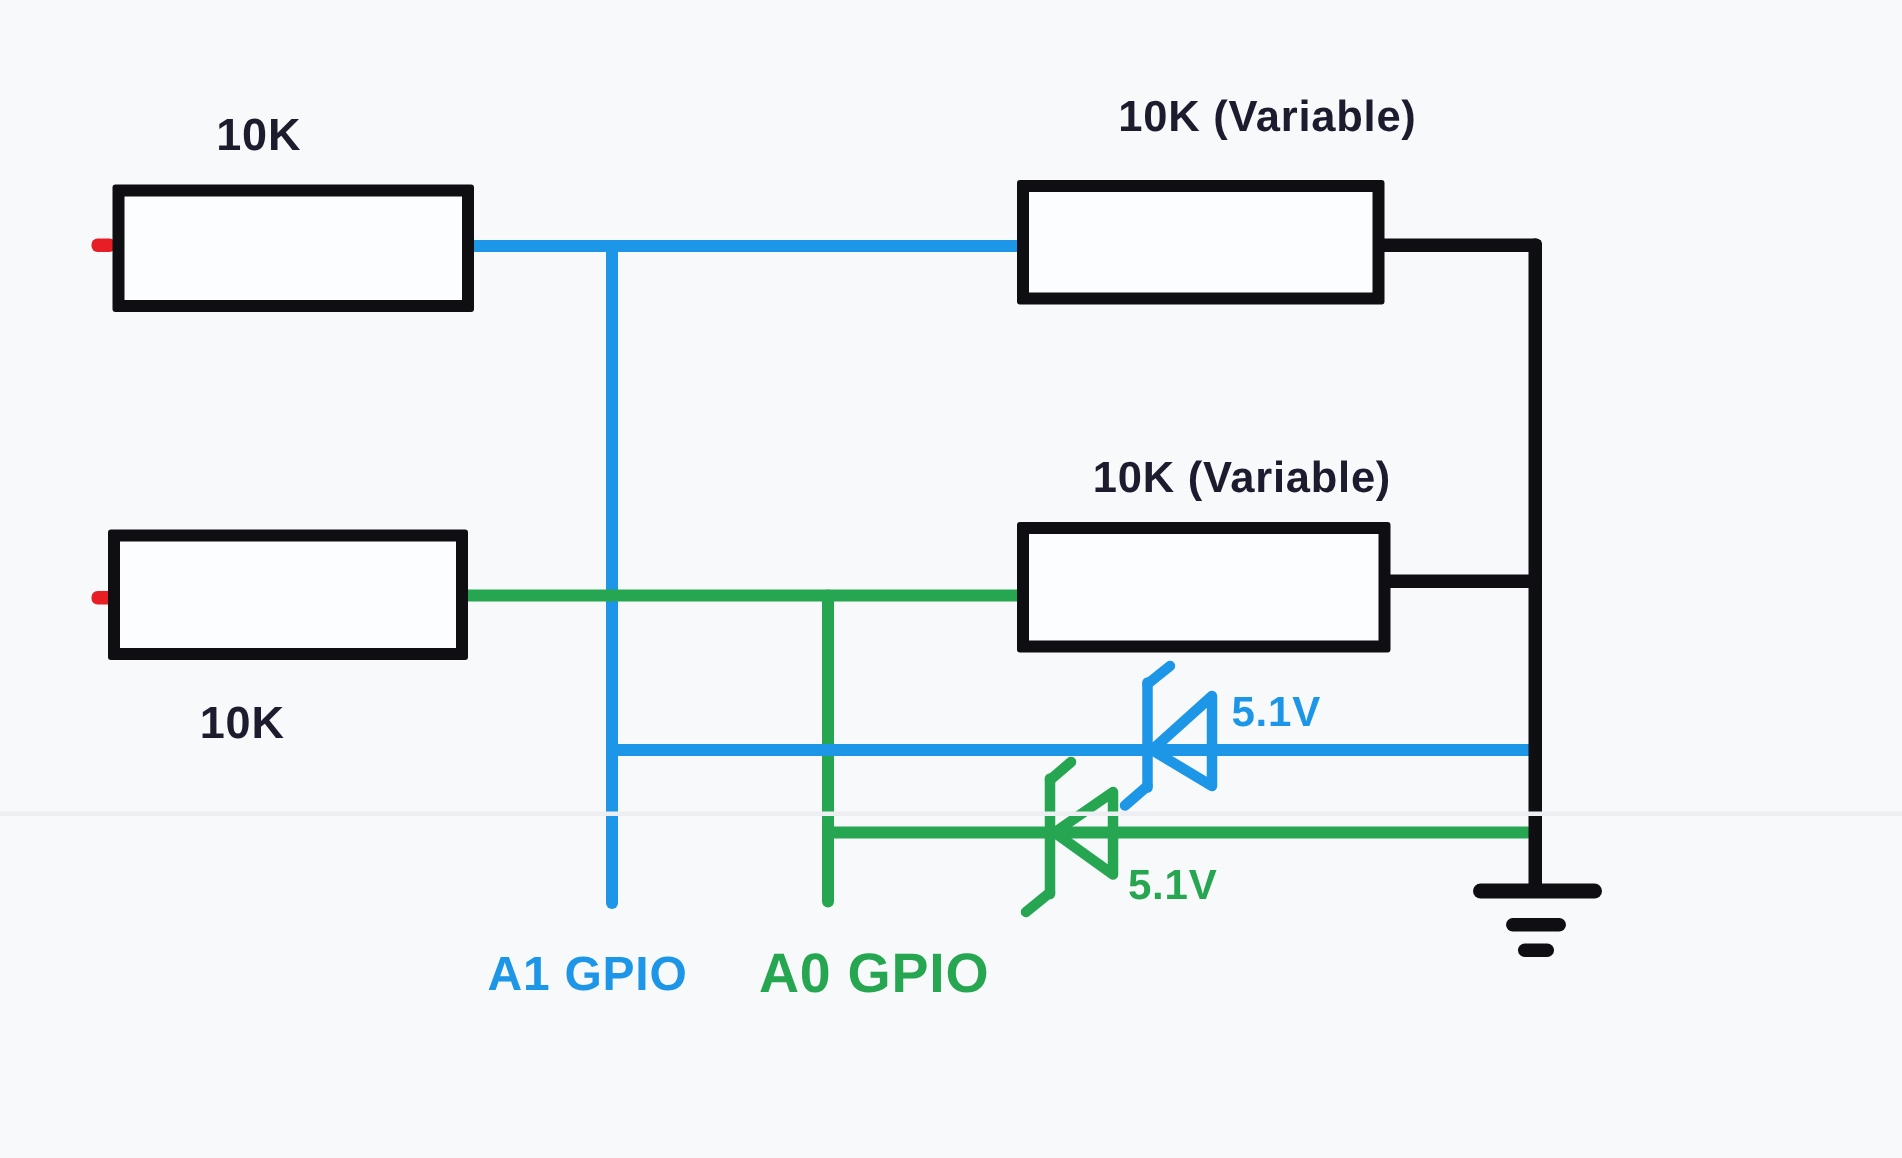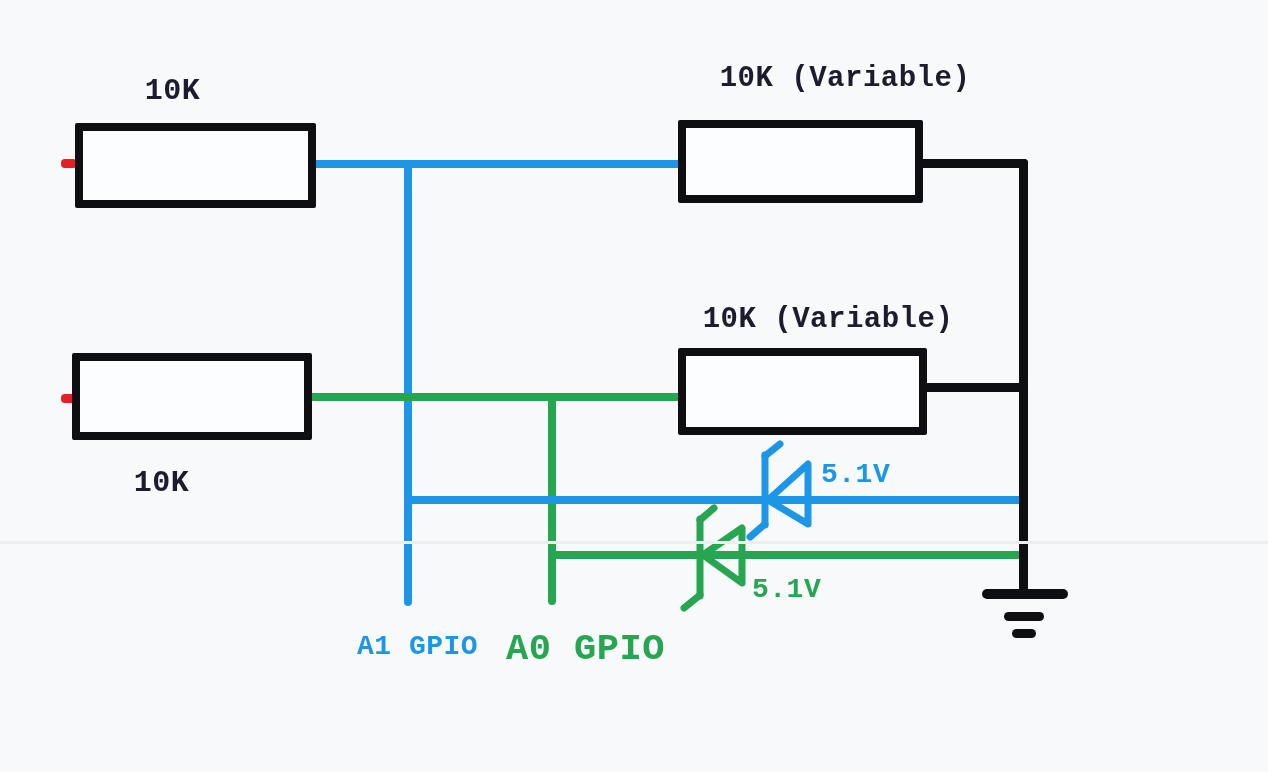--- a/index.html
+++ b/index.html
@@ -13,21 +13,20 @@
   *{margin:0;padding:0;box-sizing:border-box;}
   html,body{width:1268px;height:772px;overflow:hidden;}
   body{
     background:var(--background);
     font-family:"Liberation Sans","DejaVu Sans",sans-serif;
   }
   .canvas{
     position:relative;
     width:1268px;height:544px;
     background:var(--background);
-    font-family:Liberation Mono, monospace;
   }
   
   .resistor{
     position:absolute;
     border:8px solid var(--wire-black);
     background:#fcfdfe;
     border-radius:2px;
   }
   .r-top-left   {left:75px;  top:123px; width:241px; height:85px;}
   .r-top-right  {left:678px; top:120px; width:245px; height:83px;}
@@ -44,21 +43,21 @@
   }
   .lbl-center{text-align:center;}
   .lbl-r1{left:75px;  top:74px;  width:195px; font-size:30px;}
   .lbl-r2{left:700px; top:62px;  width:290px; font-size:29px;}
   .lbl-r3{left:64px;  top:466px; width:195px; font-size:30px;}
   .lbl-r4{left:683px; top:303px; width:290px; font-size:29px;}
   .lbl-blue {color:var(--wire-blue);}
   .lbl-green{color:var(--wire-green);}
   .lbl-d1{left:821px; top:459px; font-size:28px;}
   .lbl-d2{left:752px; top:574px; font-size:28px;}
-  .lbl-a1{left:357px; top:631px; font-size:28px;text-align:right;}
+  .lbl-a1{left:325px; top:631px; font-size:32px;text-align:right;}
   .lbl-a0{left:506px; top:628px; font-size:37px;}
 
   
   .wire{position:absolute;border-radius:4px;}
   .blue {background:var(--wire-blue);}
   .green{background:var(--wire-green);}
   .black{background:var(--wire-black);}
   .red  {background:var(--stub-red);}
 
   .w-blue-vert {left:404px; top:160px; width:8px;   height:446px;}

